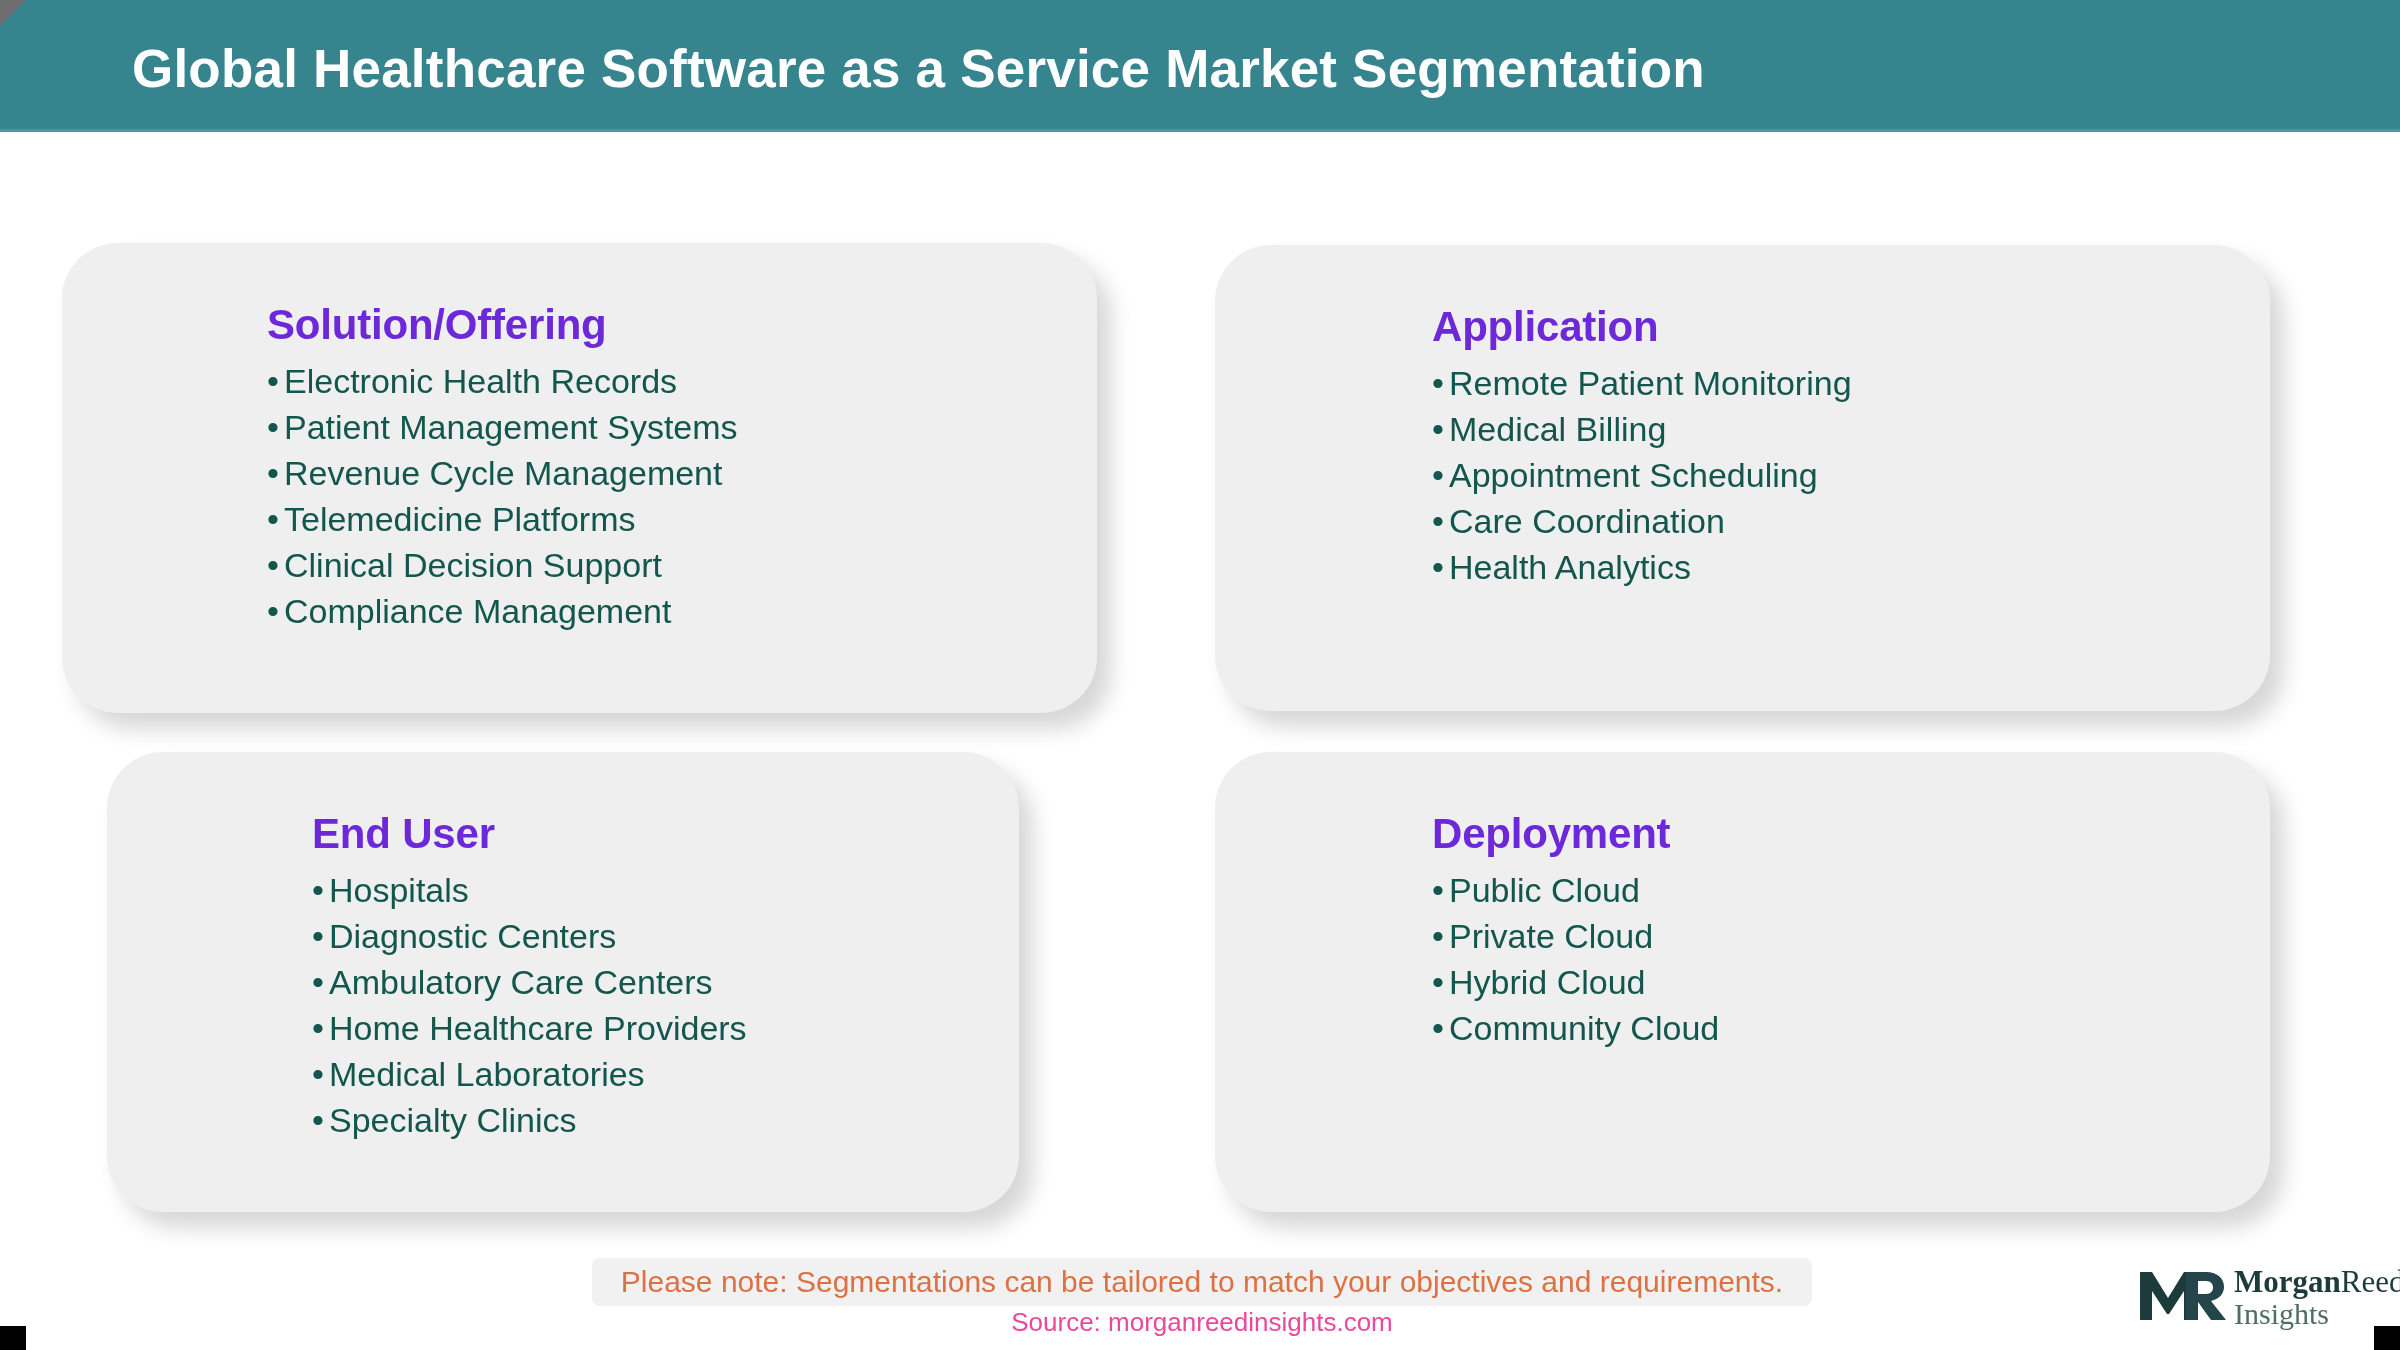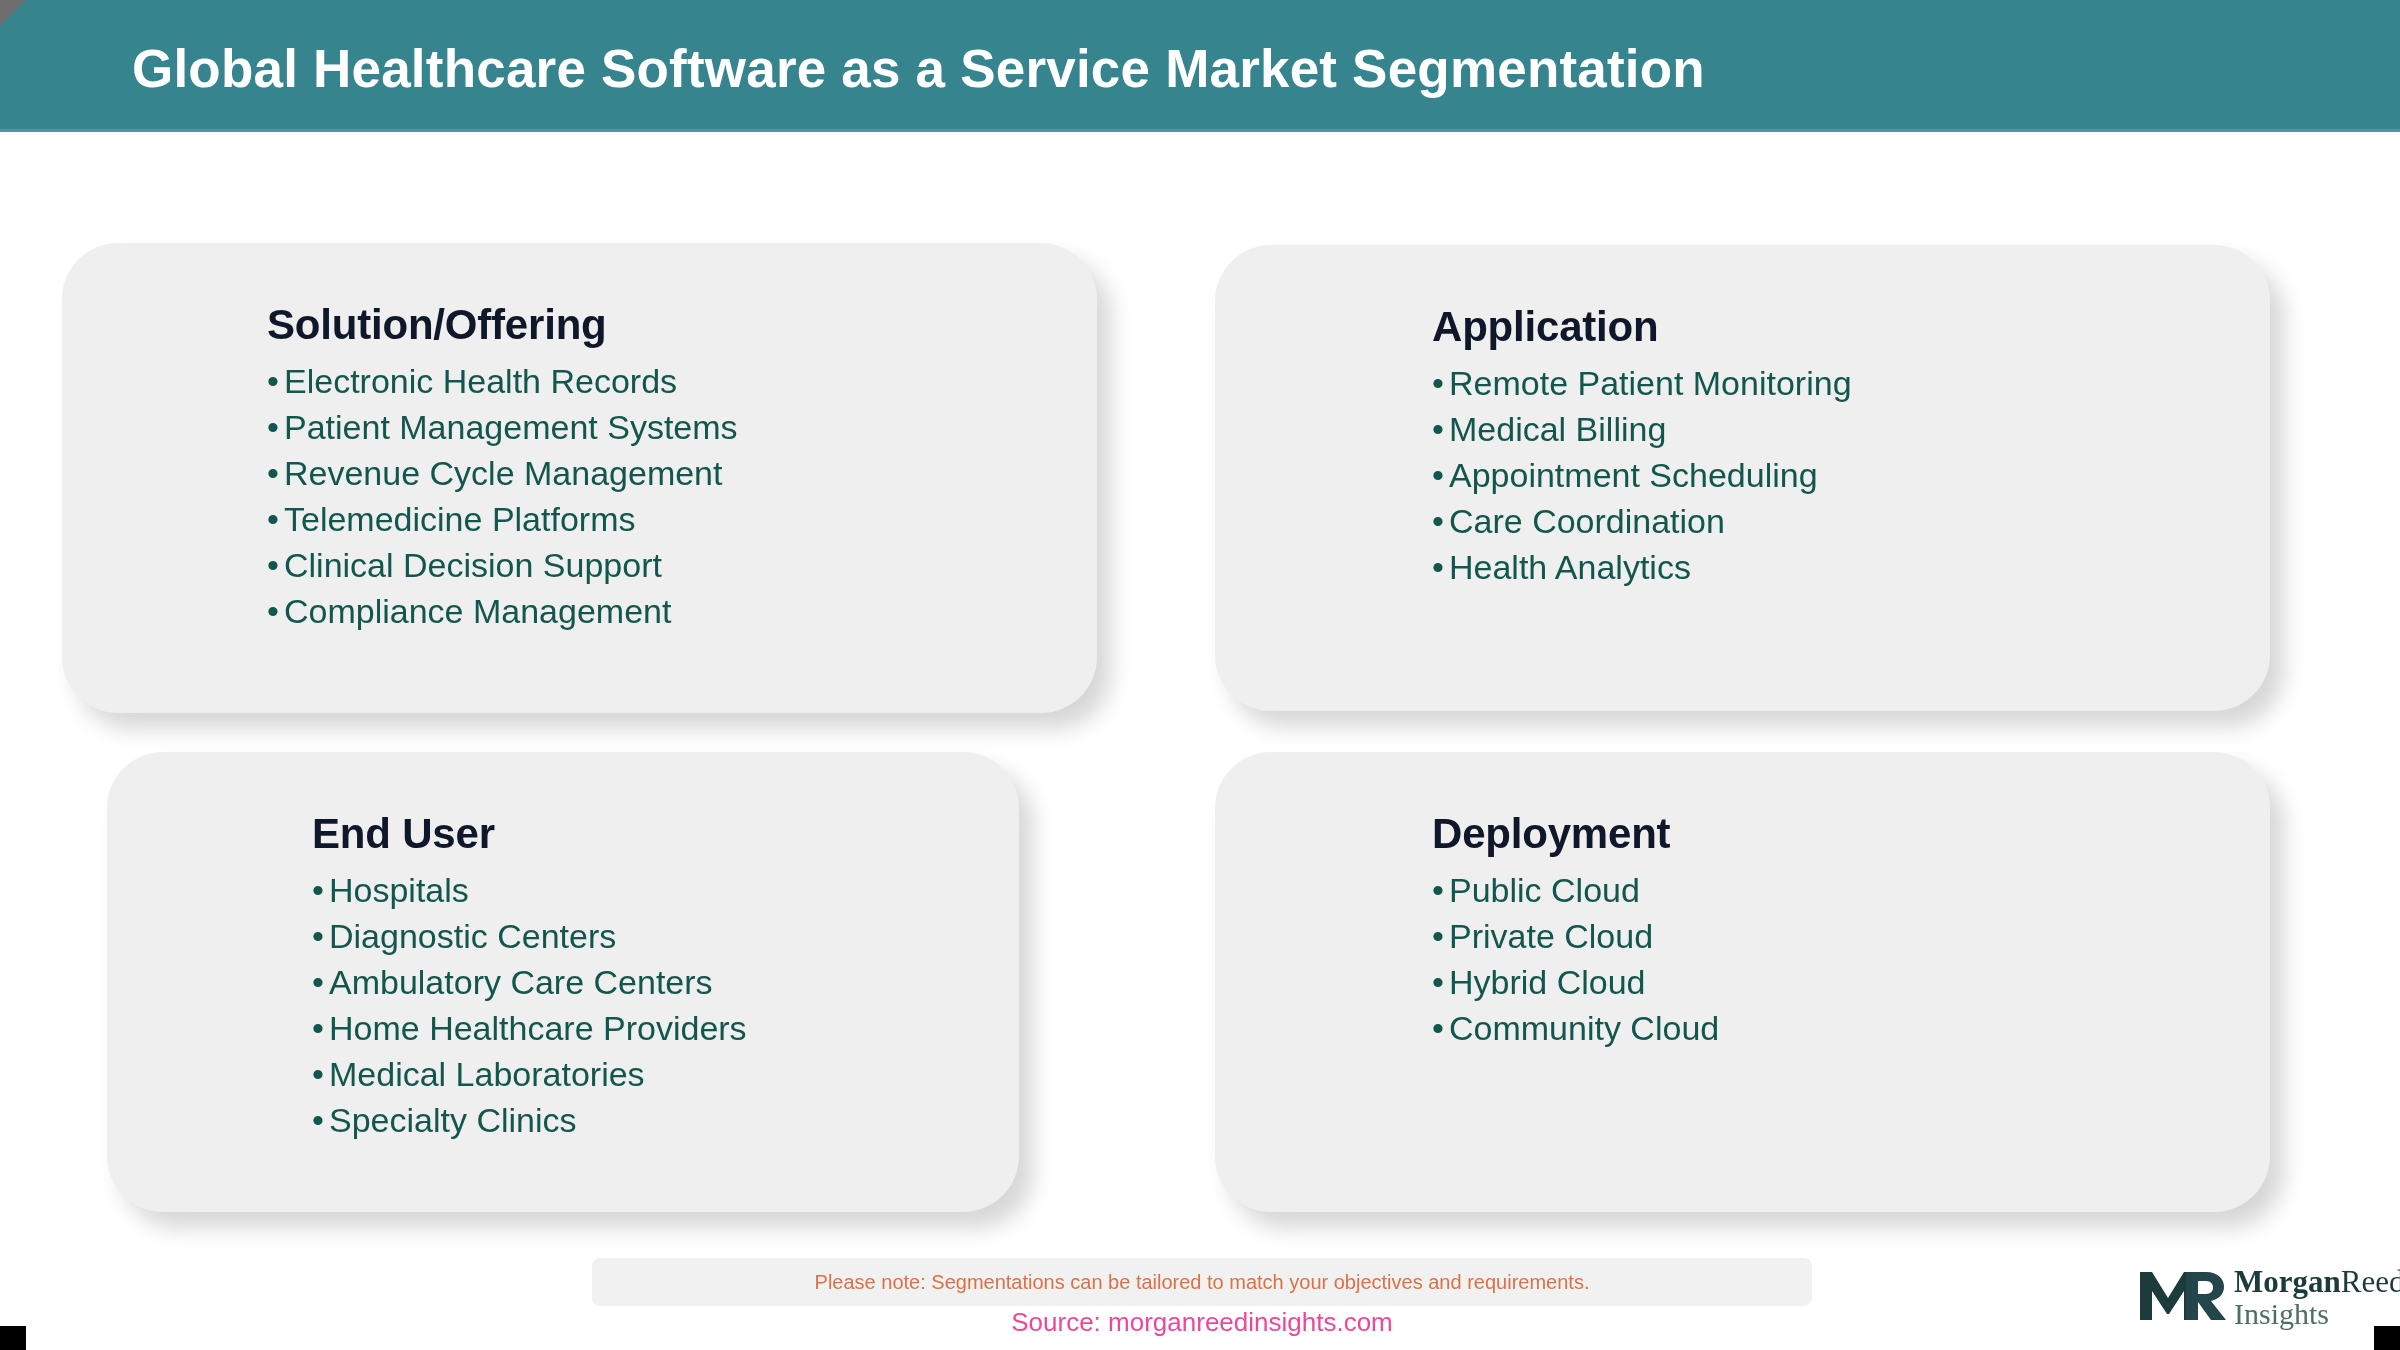--- a/index.html
+++ b/index.html
@@ -77,21 +77,21 @@
     top: 0;
     padding-left: 205px;
     padding-top: 57px;
   }
   .card.c2 .card-inner,
   .card.c4 .card-inner { padding-left: 217px; }
 
   .card-title {
     font-size: 42px;
     font-weight: bold;
-    color: #0f172a;
+    color: #6d28d9;
     margin: 0 0 8px 0;
     line-height: 1.18;
     letter-spacing: -0.2px;
   }
   .card-list {
     list-style: none;
     margin: 0;
     padding: 0;
   }
   .card-list li {
@@ -117,21 +117,21 @@
     border-radius: 8px;
   }
   .note-text {
     position: absolute;
     left: 0;
     top: 0;
     width: 1220px;
     height: 60px;
     line-height: 48px;
     text-align: center;
-    font-size: 20px;
+    font-size: 30px;
     color: #dd7144;
     white-space: nowrap;
   }
   .source-text {
     position: absolute;
     left: 592px;
     top: 1307px;
     width: 1220px;
     text-align: center;
     font-size: 26px;

